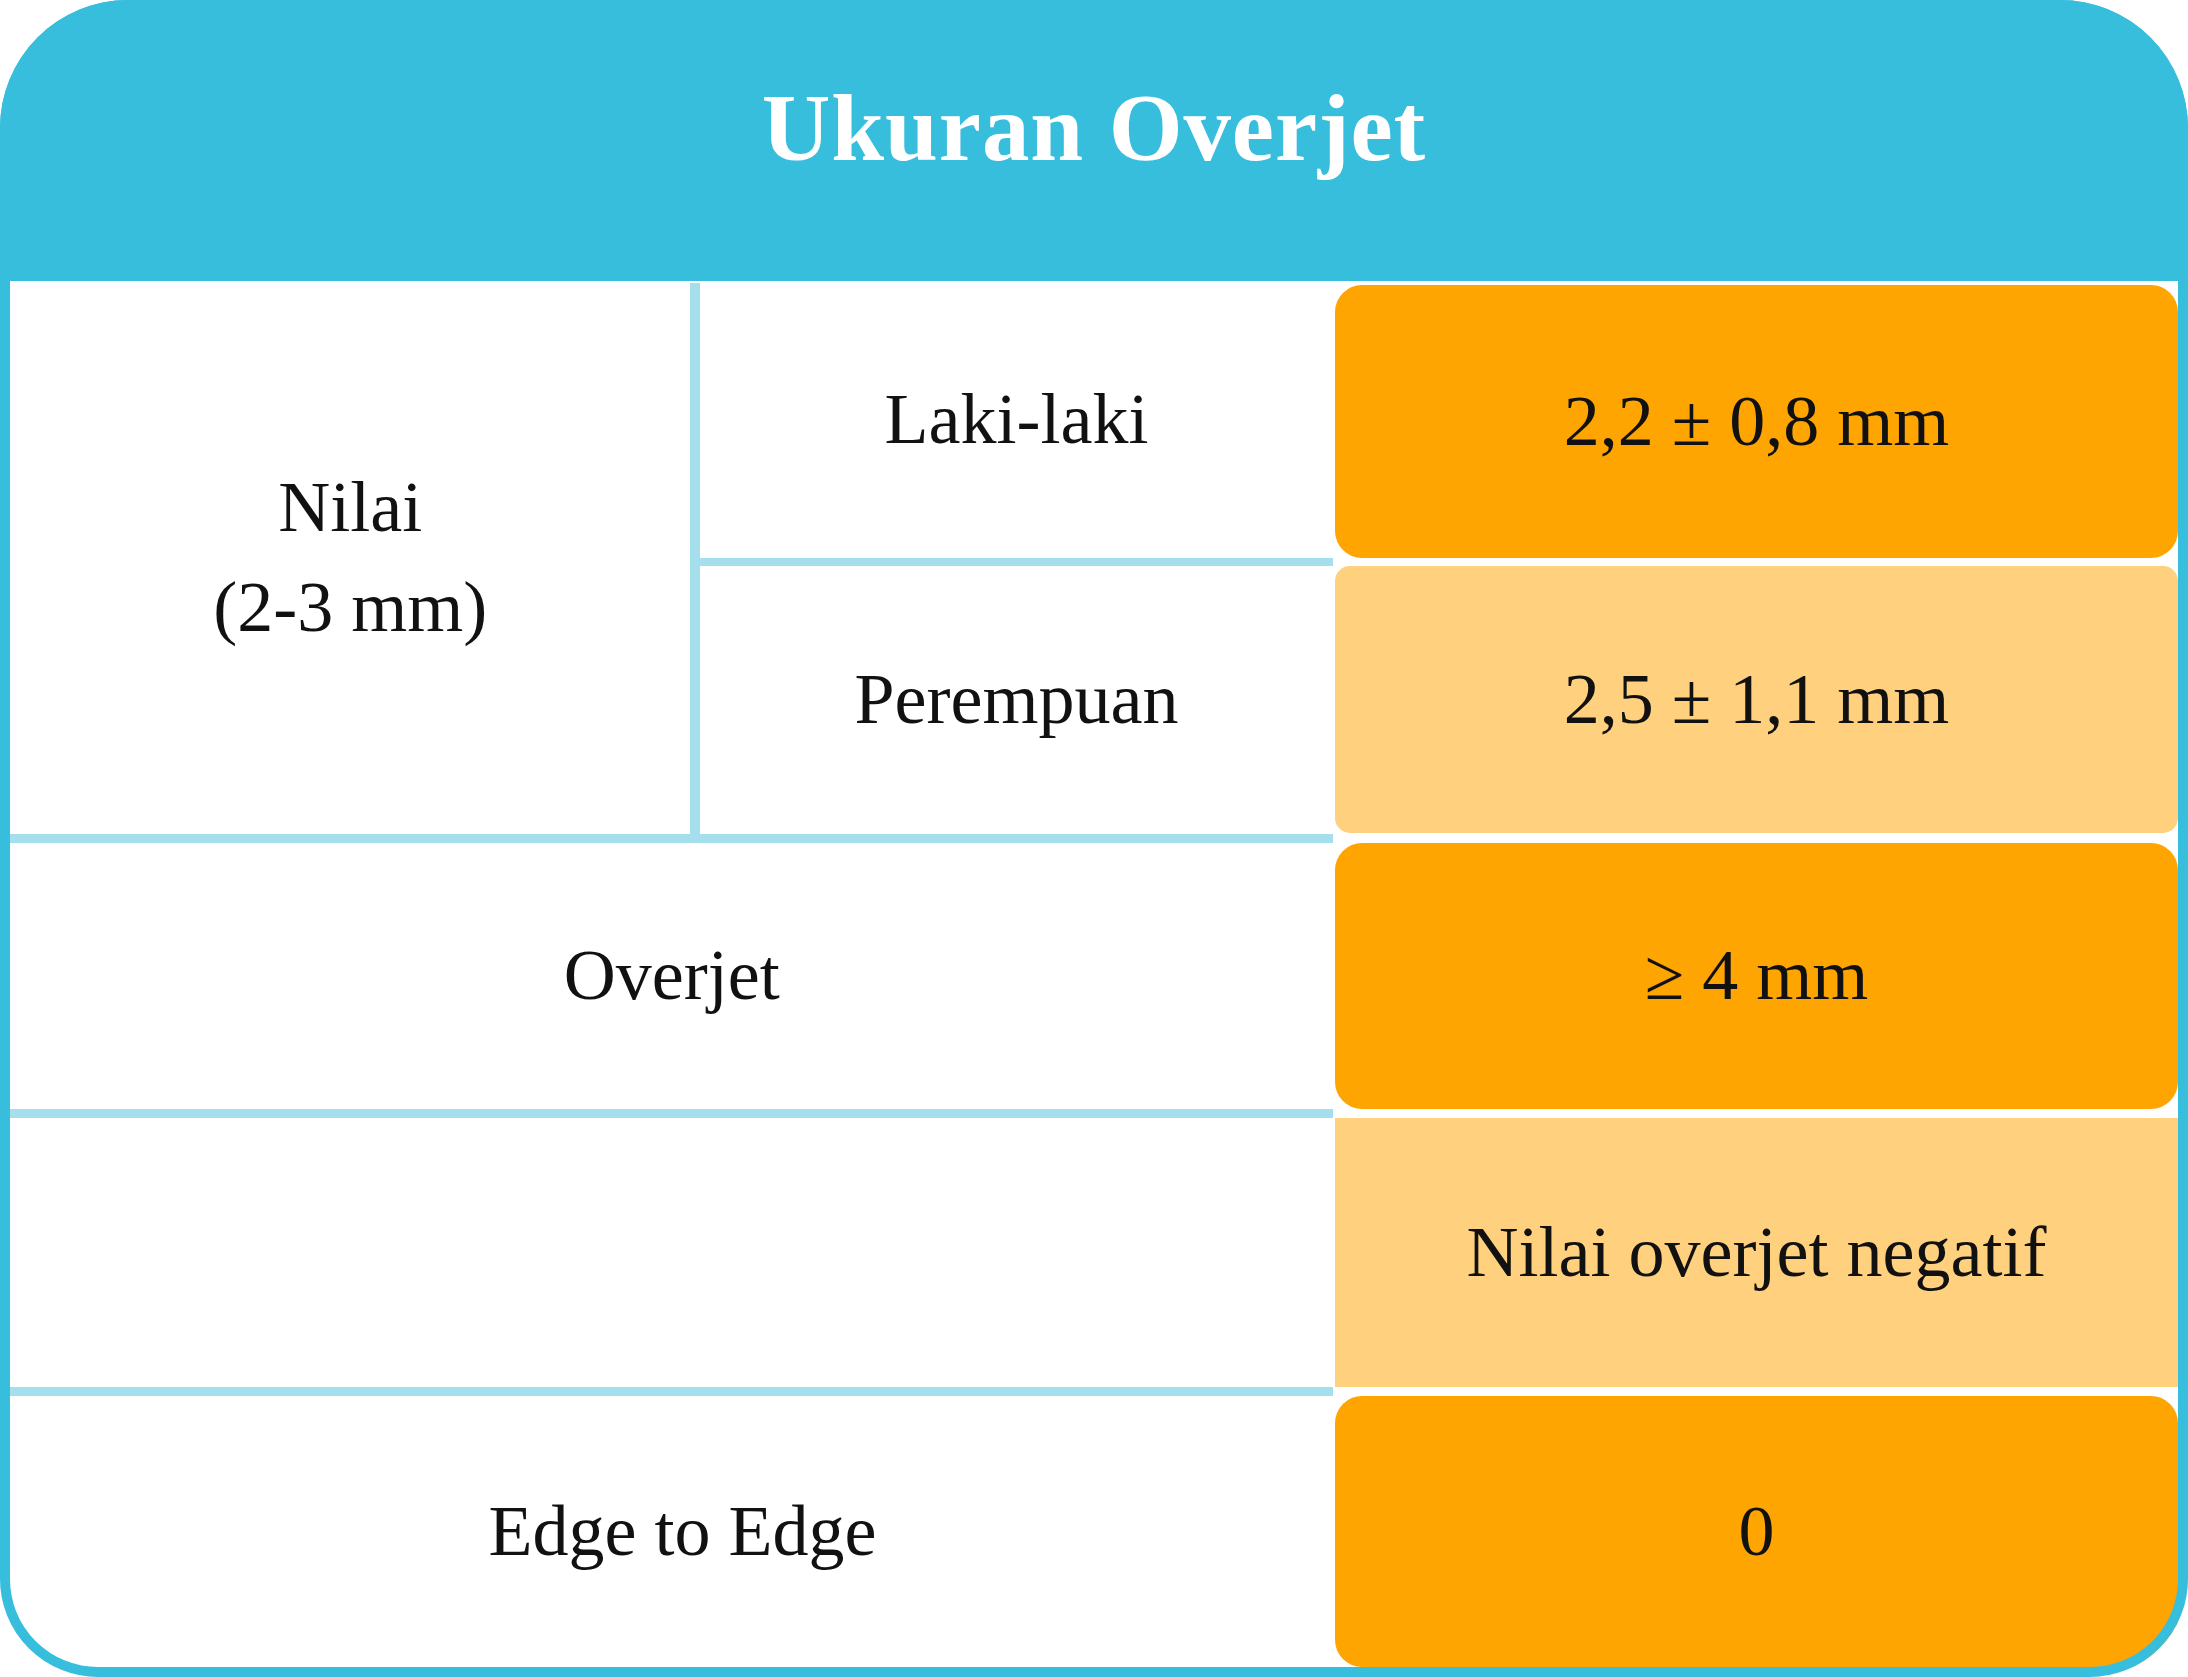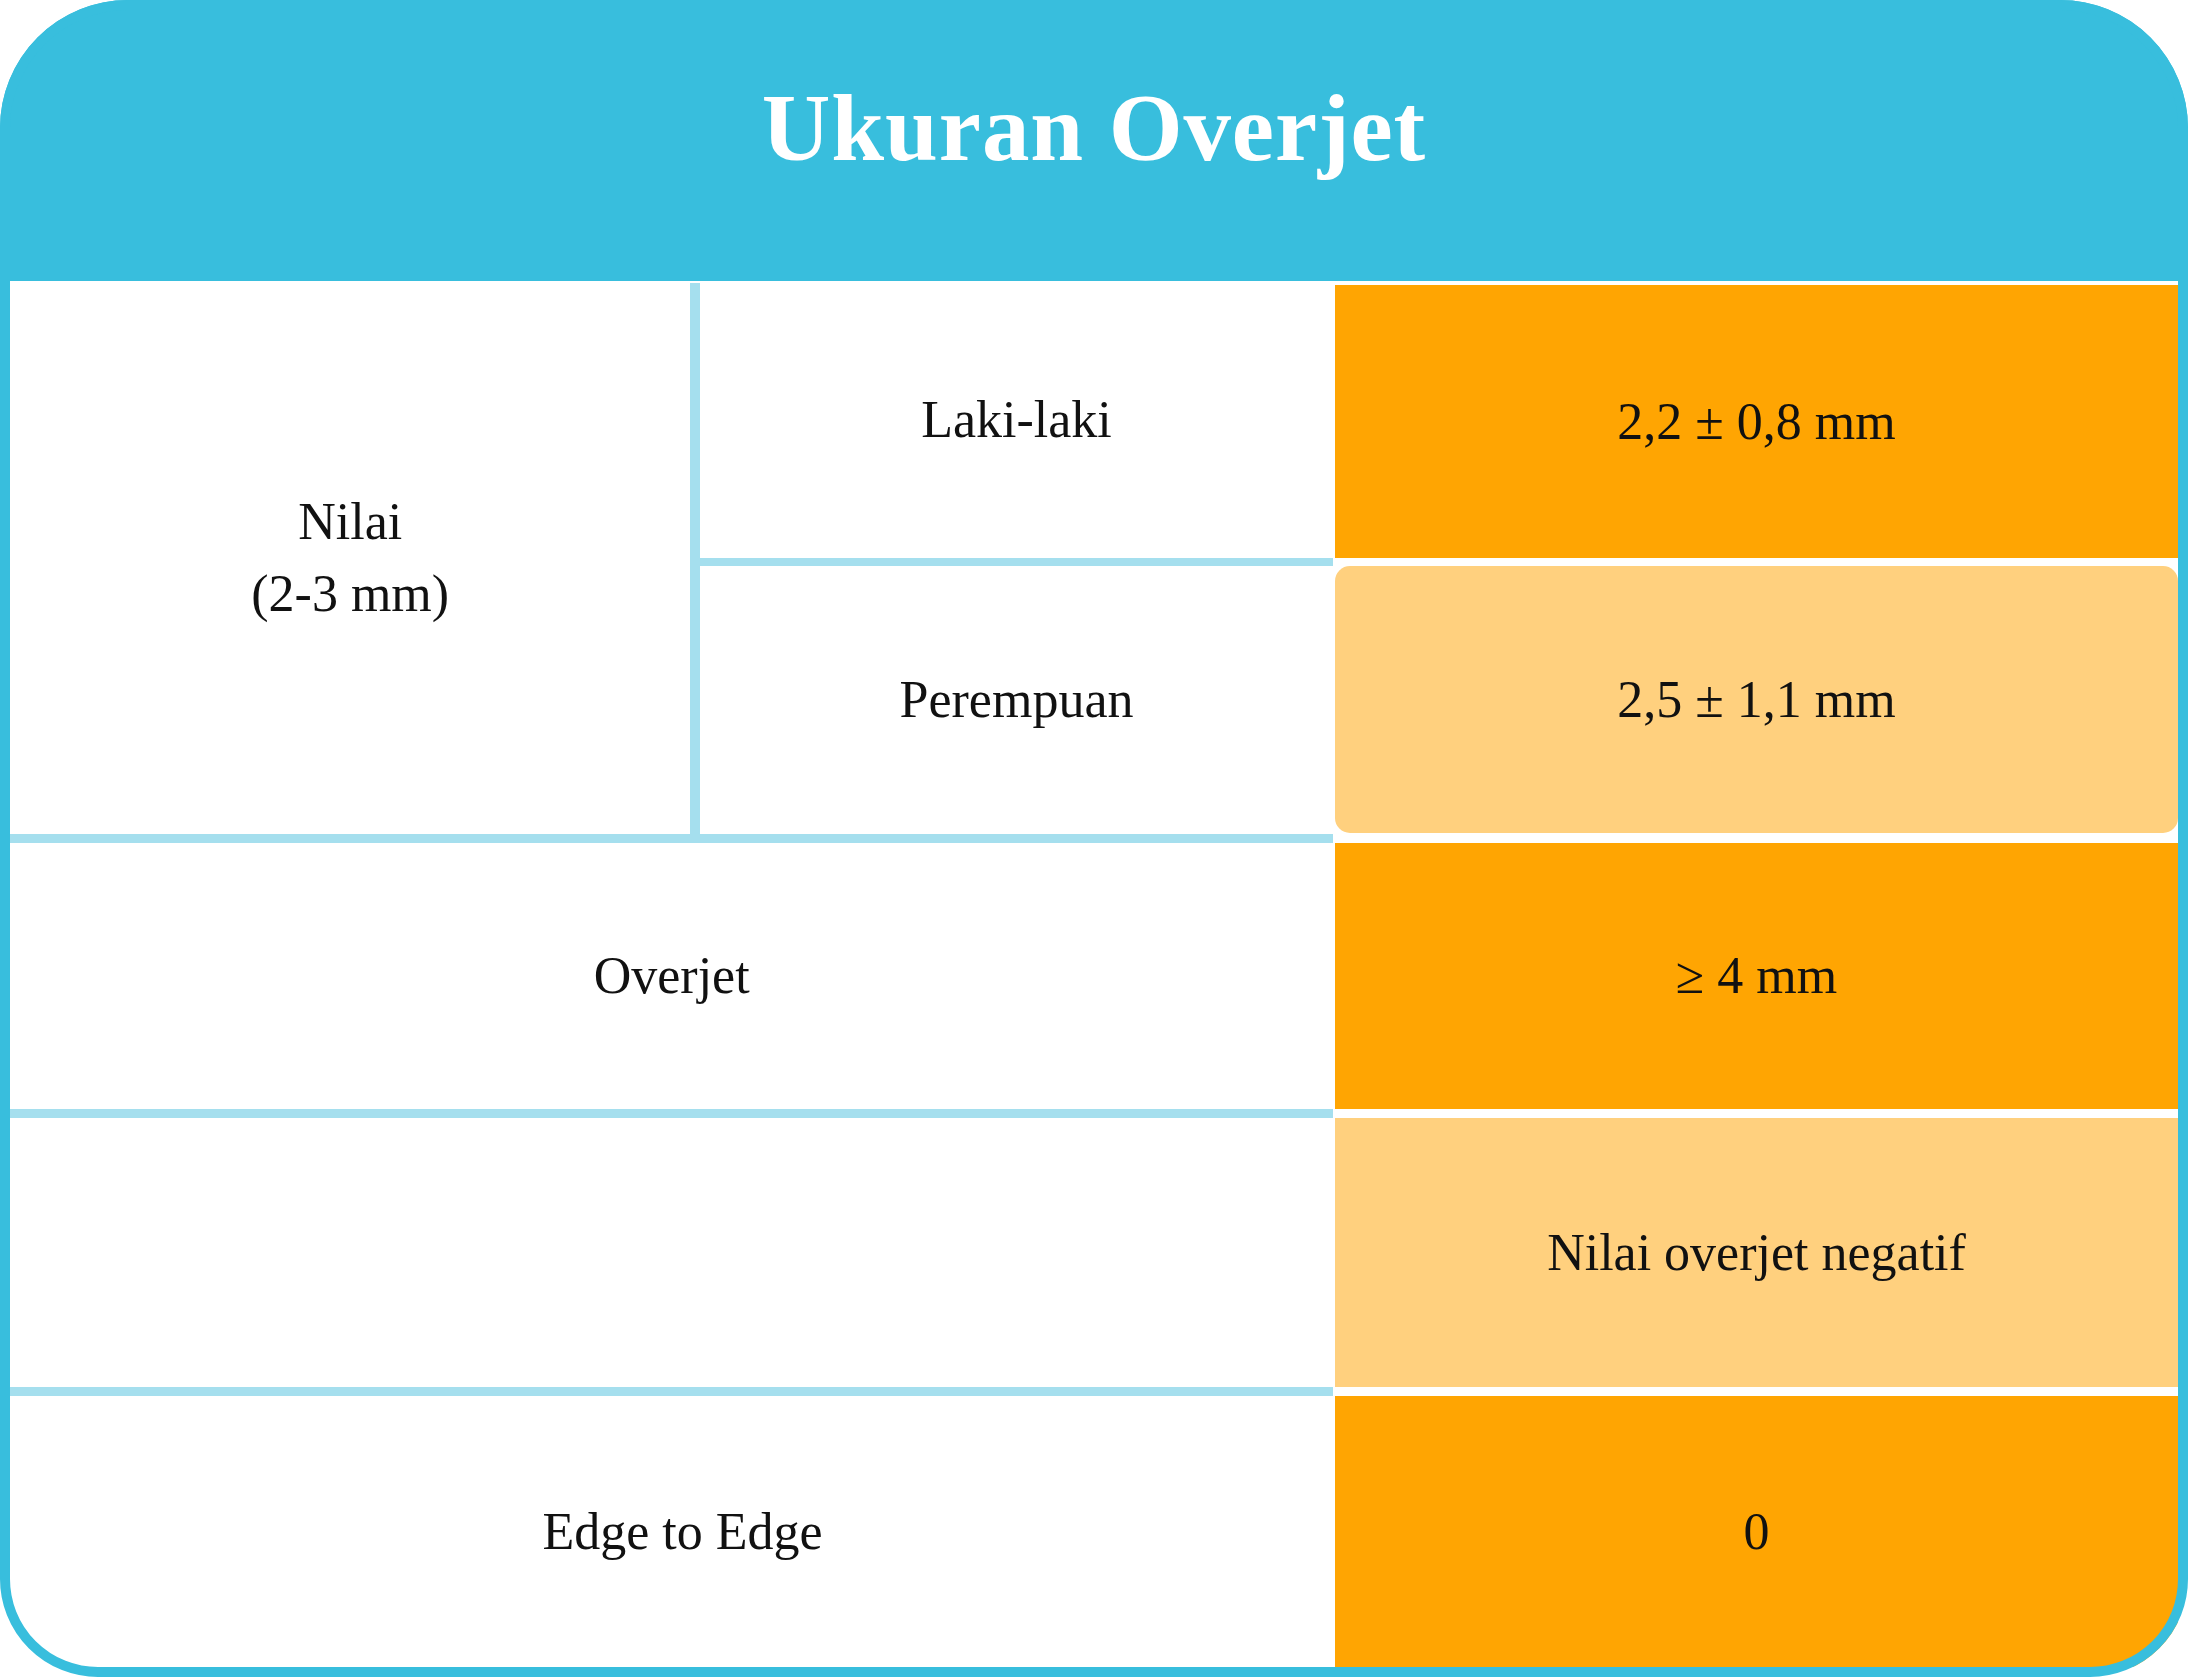--- a/index.html
+++ b/index.html
@@ -37,24 +37,24 @@
     letter-spacing: 0.9px;
     padding-bottom: 25.6px;
   }
   .cell {
     position: absolute;
     display: flex;
     flex-direction: column;
     align-items: center;
     justify-content: center;
     text-align: center;
-    font-size: 52px;
+    font-size: 72px;
     line-height: 1.38;
   }
-  .orange-dark  { background: var(--orange-dark, #FFA502); }
+  .orange-dark  { background: var(--orange-dark, #FFA502); border-radius: 27px; }
   .orange-light { background: var(--orange-light, #FFD07E); }
   .divider {
     position: absolute;
     background: var(--divider-cyan, #A5DFEE);
   }
   .border-overlay {
     position: absolute;
     inset: 0;
     border: 10.2px solid var(--header-cyan, #38BEDD);
     border-radius: 128px 128px 98px 98px;

